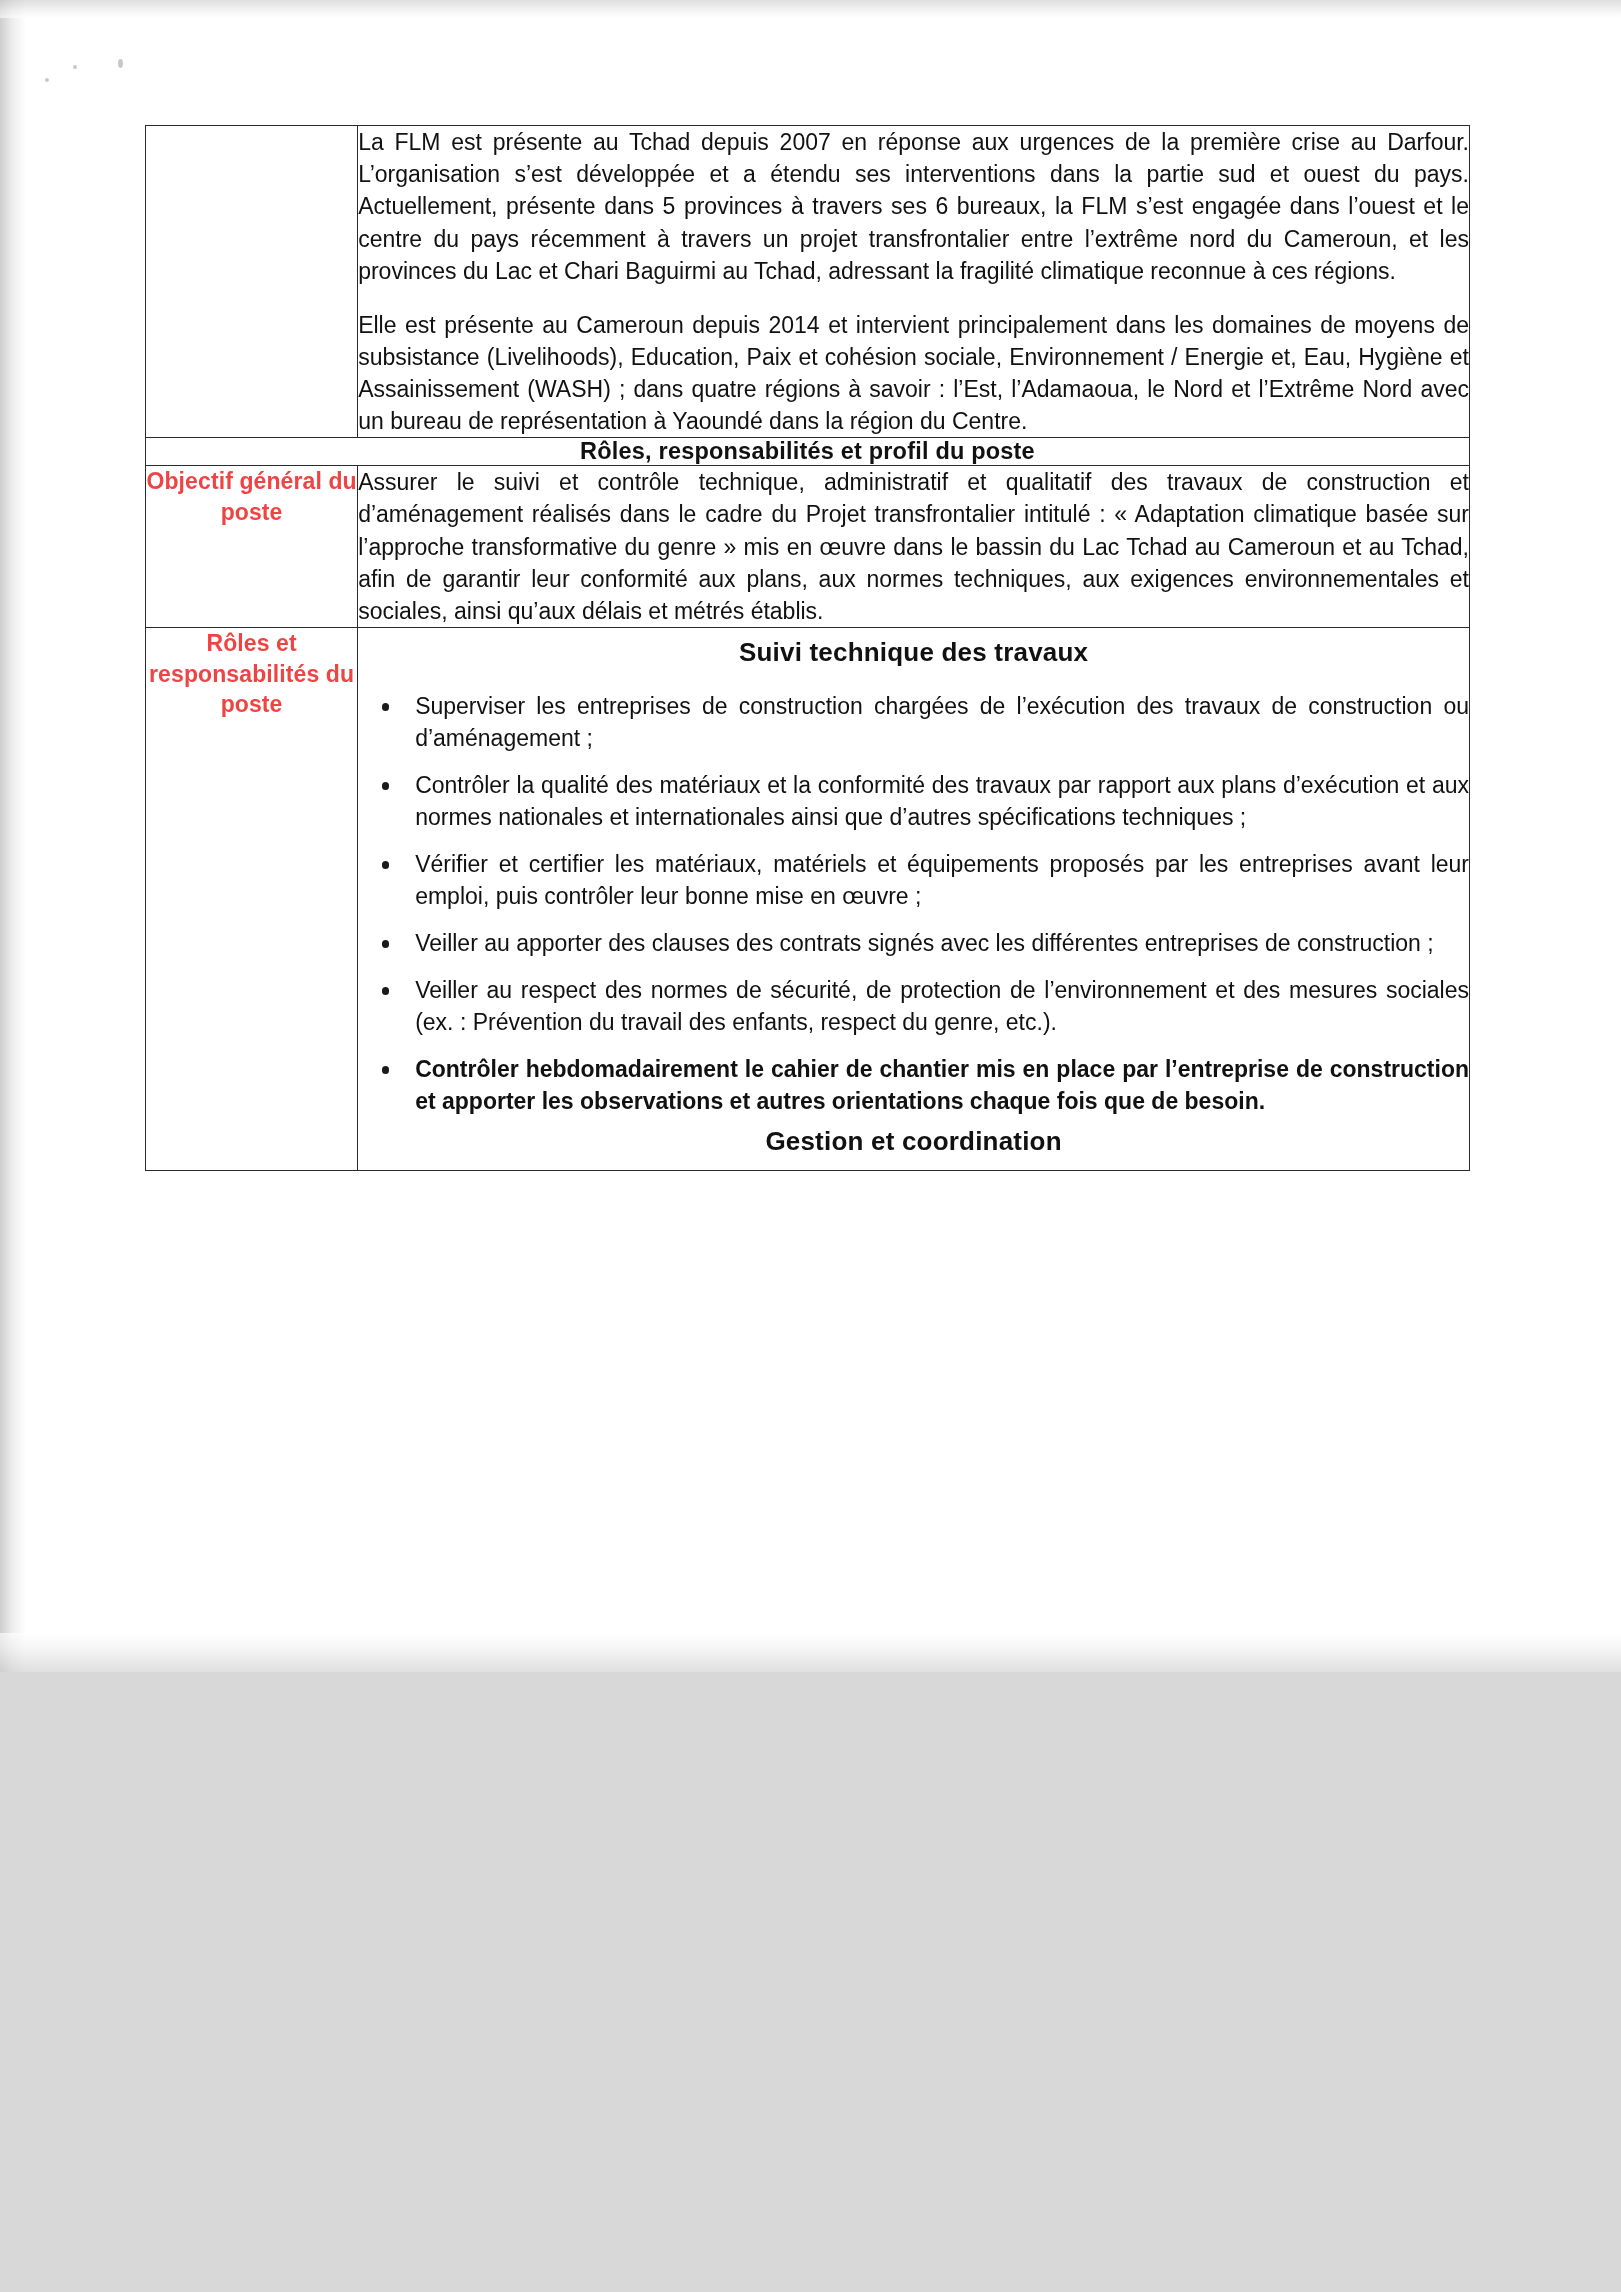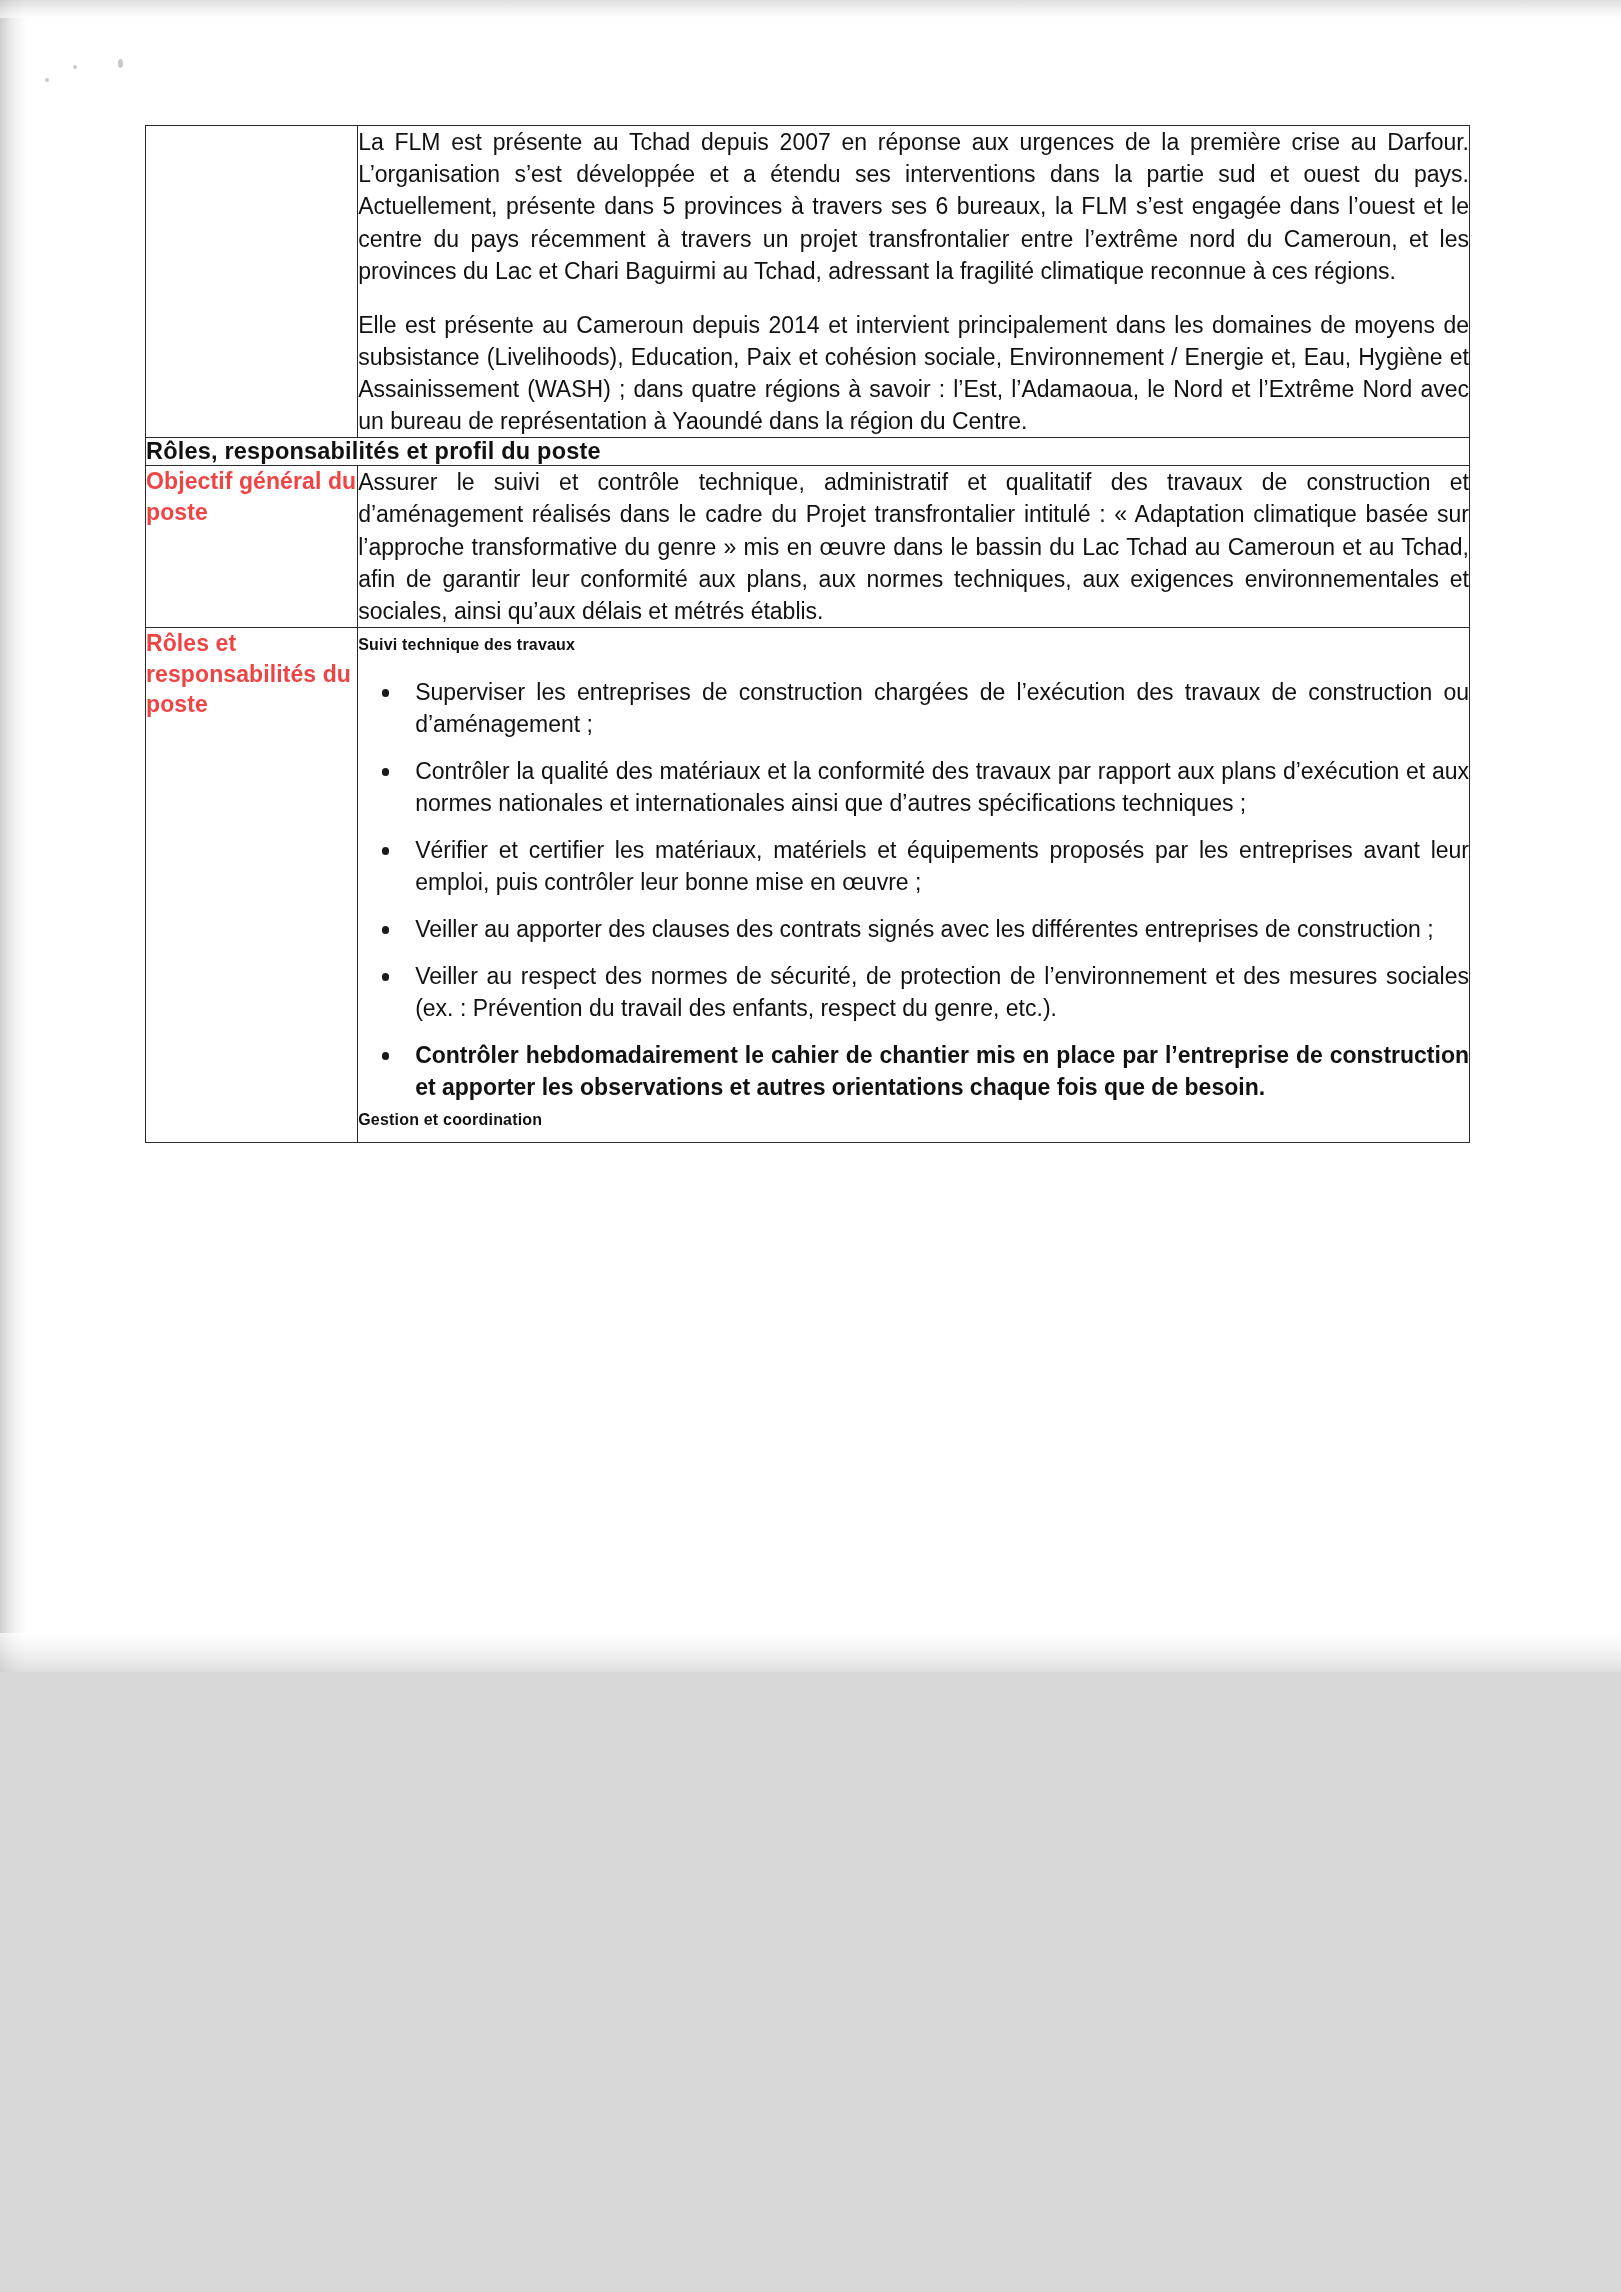--- a/index.html
+++ b/index.html
@@ -54,20 +54,21 @@
     left: 145px;
     top: 125px;
     width: 1325px;
     border-collapse: collapse;
     table-layout: fixed;
   }
   .doc-table td {
     border: 1.6px solid #2b2b2b;
     vertical-align: top;
     padding: 0;
+    text-align: center;
   }
   .col-label { width: 212px; }
   .col-body  { width: 1111px; }
 
   .label-cell {
     padding: 11.8px 9.8px 15.7px 9.8px;
     font-size: 23px;
     font-weight: bold;
     line-height: 1.33;
     color: #ef4444;
@@ -90,21 +91,21 @@
   .section-head-cell {
     padding: 9.8px 9.8px 9.8px 11.8px;
     font-size: 23.5px;
     font-weight: bold;
     color: #111;
     letter-spacing: 0.2px;
   }
 
   .sub-head {
     font-weight: bold;
-    font-size: 16px;
+    font-size: 26px;
     margin: 5.9px 0 19.6px 0;
     letter-spacing: 0.2px;
   }
   .sub-head.trailing {
     margin-bottom: 9.8px;
   }
 
   ul.bullets {
     list-style: none;
     margin: 0;

